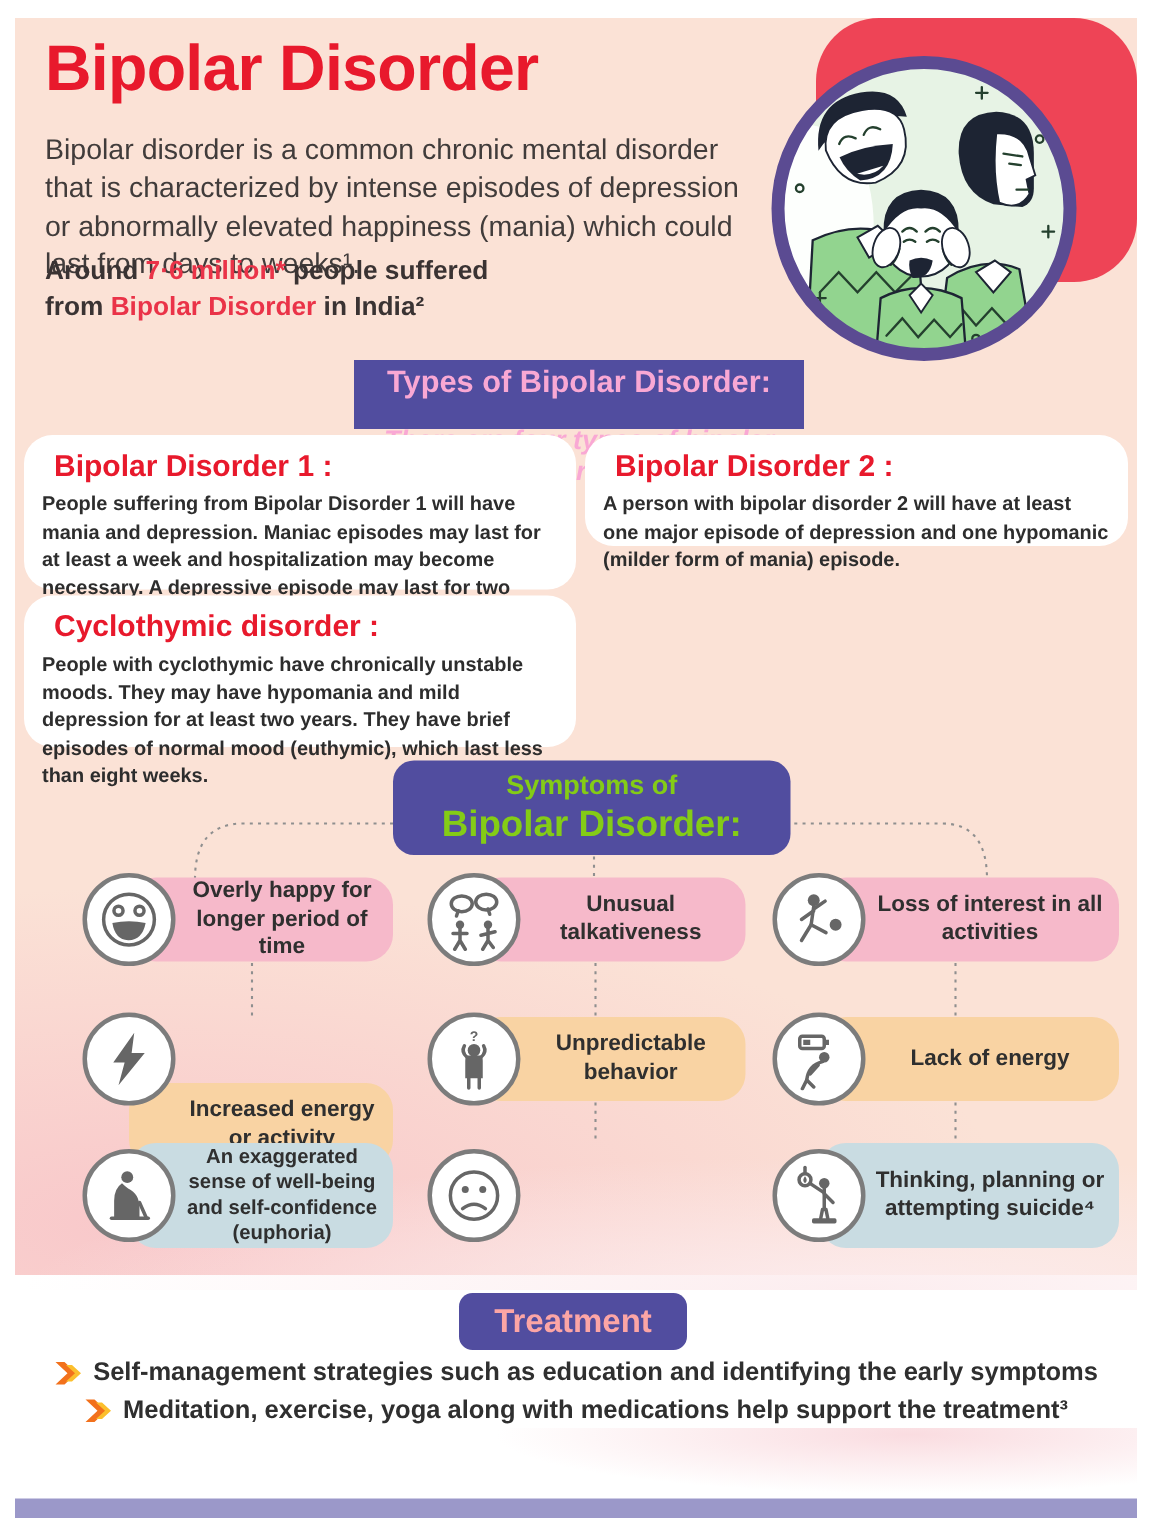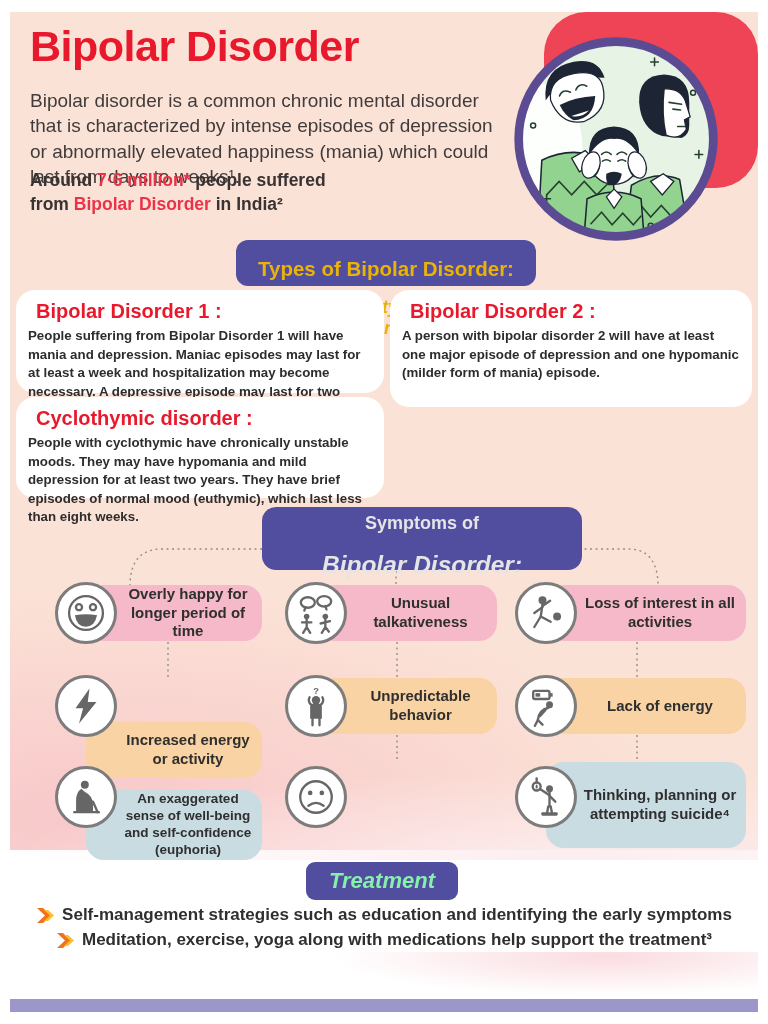--- a/index.html
+++ b/index.html
@@ -18,55 +18,55 @@
 
   .page-title{left:30px;top:22px;font-size:43px;font-weight:800;color:var(--red,#e8192c);letter-spacing:-.5px;}
   .intro{left:30px;top:88px;width:472px;font-size:19px;font-weight:500;line-height:1.33;color:#413c3b;}
   .stat{left:30px;top:169px;font-size:17.5px;font-weight:800;color:#3a3333;line-height:1.35;}
   .stat .hl{color:var(--red-accent,#ea3348);}
 
   .red-blob{left:544px;top:12px;width:214px;height:176px;background:var(--blob,#ee4456);border-radius:42px;}
   .illu{left:510px;top:33px;width:212px;height:212px;}
 
   .types-header{left:236px;top:240px;width:300px;height:46px;background:var(--purple,#514d9f);
-                border-radius:12px;color:#eab308;text-align:center;padding-top:17px;box-sizing:border-box;}
+                border-radius:0;color:#f9a8d4;text-align:center;padding-top:3px;box-sizing:border-box;}
   .types-header .l1{font-size:20.5px;font-weight:800;}
   .types-header .l2{font-size:18px;font-weight:600;font-style:italic;margin-top:16px;}
 
   .card{background:#fff;border-radius:19px;padding:8px 12px;box-sizing:border-box;}
   .card h3{margin:2px 0 4px 8px;font-size:20px;font-weight:800;color:var(--red,#e8192c);}
   .card p{margin:0;font-size:13.3px;font-weight:700;color:#2d2d2d;line-height:1.4;}
   .card1{left:16px;top:290px;width:368px;height:103px;}
-  .card2{left:390px;top:290px;width:362px;height:117px;}
+  .card2{left:390px;top:290px;width:362px;height:74px;}
   .card3{left:16px;top:397px;width:368px;height:101px;}
   .card4{left:390px;top:397px;width:362px;height:101px;}
 
-  .sym-header{left:262px;top:507px;width:320px;height:63px;background:var(--purple,#514d9f);border-radius:14px;
-              color:#e5e5e5;text-align:center;padding-top:6px;box-sizing:border-box;z-index:3;}
+  .sym-header{left:262px;top:507px;width:265px;height:63px;background:var(--purple,#514d9f);border-radius:14px;
+              color:#84cc16;text-align:center;padding-top:6px;box-sizing:border-box;z-index:3;}
   .sym-header .l1{font-size:18px;font-weight:600;}
-  .sym-header .l2{font-size:24.5px;font-weight:800;margin-top:17px;font-style:italic;}
+  .sym-header .l2{font-size:24.5px;font-weight:800;margin-top:2px;}
 
   .connectors{left:0;top:0;width:768px;height:1024px;z-index:1;pointer-events:none;}
 
   .sym-box{border-radius:18px;display:flex;align-items:center;justify-content:center;text-align:center;
            box-sizing:border-box;padding:4px 8px 4px 36px;font-size:15px;font-weight:800;color:#2f2f2f;
            line-height:1.25;z-index:2;}
   .pink{background:var(--pink-box,#f6b9ca);}
   .orange{background:var(--orange-box,#f9d3a3);}
   .blue{background:var(--blue-box,#c9dce2);}
   .small-text{font-size:13.5px;padding-left:33px;padding-right:5px;}
 
   .icon-circle{width:62px;height:62px;border-radius:50%;background:#fff;border:3px solid #7c7c7c;
                box-sizing:border-box;display:flex;align-items:center;justify-content:center;z-index:4;}
   .icon-circle svg{width:42px;height:42px;}
   .ic{stroke:#666;fill:none;stroke-width:2;stroke-linecap:round;stroke-linejoin:round;}
   .icf{fill:#666;stroke:none;}
 
   .treat-btn{left:306px;top:862px;width:152px;height:38px;background:var(--purple,#514d9f);border-radius:9px;
-             color:#86efac;font-size:22px;font-weight:800;display:flex;align-items:center;justify-content:center;z-index:3;font-style:italic;}
+             color:#fca5a5;font-size:22px;font-weight:800;display:flex;align-items:center;justify-content:center;z-index:3;}
   .bullets{left:10px;top:905px;width:748px;z-index:3;}
   .brow{display:flex;align-items:center;justify-content:center;gap:26px;margin-bottom:5px;}
   .bitem{display:flex;align-items:center;gap:7px;font-size:17px;font-weight:800;color:#2f2f2f;}
   .chev{width:19px;height:17px;flex:0 0 auto;}
   .chev-back{fill:var(--chev1,#f2711c);}
   .chev-front{fill:var(--chev2,#fbbf2d);}
 
   .sk{stroke:#24402e;stroke-width:1.6;fill:none;stroke-linecap:round;}
 </style>
 </head>
@@ -202,24 +202,24 @@
   <div class="abs sym-box orange" style="left:86px;top:678px;width:176px;height:56px;margin-top:44px;">
       <span>Increased energy or activity</span>
     </div>
   <div class="abs sym-box orange" style="left:316px;top:678px;width:181px;height:56px;text-align:center;">
       <span>Unpredictable behavior</span>
     </div>
   <div class="abs sym-box orange" style="left:546px;top:678px;width:200px;height:56px;">
       <span>Lack of energy</span>
     </div>
 
-  <div class="abs sym-box blue small-text" style="left:86px;top:762px;width:176px;height:70px;margin-top:28px;">
+  <div class="abs sym-box blue small-text" style="left:86px;top:762px;width:176px;height:70px;">
       <span>An exaggerated sense of well-being and self-confidence (euphoria)</span>
     </div>
-  <div class="abs sym-box blue" style="left:546px;top:762px;width:200px;height:86px;">
+  <div class="abs sym-box blue" style="left:546px;top:762px;width:200px;height:70px;">
       <span>Thinking, planning or attempting suicide⁴</span>
     </div>
 
   <div class="abs icon-circle" style="left:55px;top:582px;">
     <svg viewBox="0 0 36 36">
       <circle cx="18" cy="18" r="14.5" class="ic"></circle>
       <circle cx="12" cy="13" r="2.6" class="ic"></circle>
         <circle cx="24" cy="13" r="2.6" class="ic"></circle>
       <path d="M8.5,20 Q18,18 27.5,20 Q25.5,30 17.5,29.8 Q10,29.5 8.5,20 Z" class="icf"></path>
     </svg>

